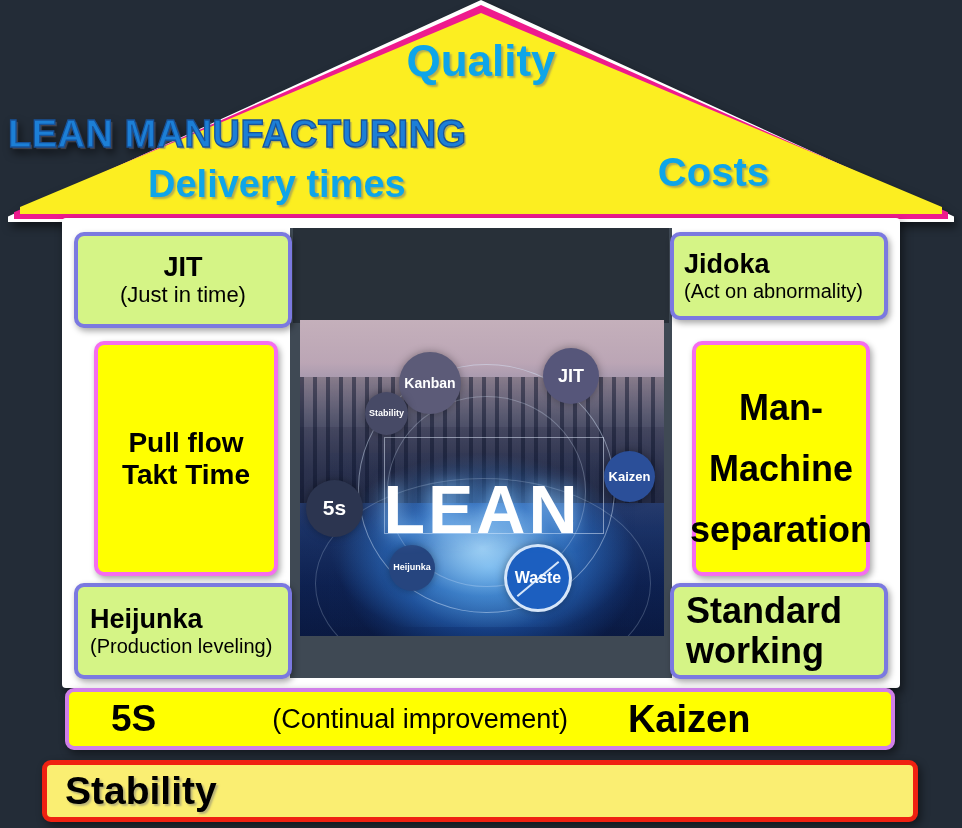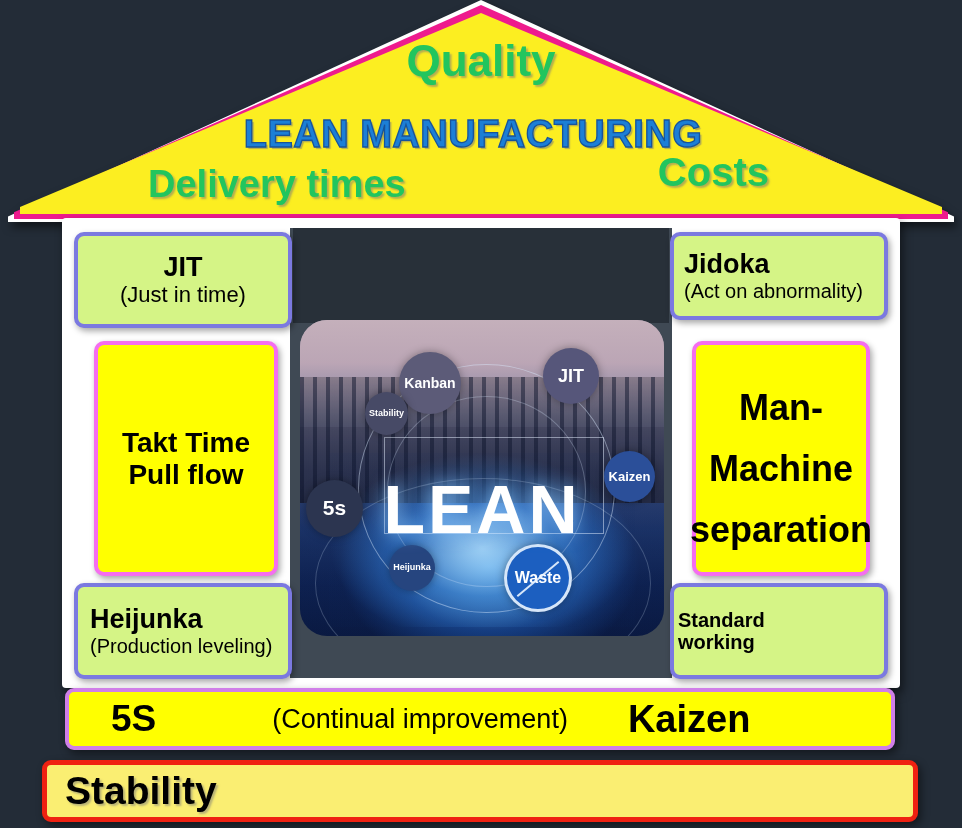--- a/index.html
+++ b/index.html
@@ -38,27 +38,27 @@
     clip-path: polygon(50% 0%, 100% 96.8%, 100% 100%, 0% 100%, 0% 96.8%);
   }
   .roof-yellow {
     position: absolute;
     left: 12px; top: 13px; right: 12px; bottom: 8px;
     background: #fcee21;
     clip-path: polygon(50% 0%, 100% 96.5%, 100% 100%, 0% 100%, 0% 96.5%);
   }
   .roof-label {
     position: absolute;
-    color: #22c55e;
+    color: #0ea5e9;
     font-weight: bold;
     white-space: nowrap;
     text-shadow: 2px 2px 2px rgba(120,120,120,0.55);
   }
   #roof-quality  { left: 0; right: 0; text-align: center; top: 36px; font-size: 44px; }
-  #roof-title    { left: 0; right: 16px; text-align: center; top: 113px;
+  #roof-title    { left: 0; right: 16px; text-align: left; top: 113px;
                    font-size: 38px; letter-spacing: .5px;
                    color: #1c7fd6;
                    -webkit-text-stroke: 1.3px #17539b;
                    text-shadow: 2px 2px 1px rgba(110,110,130,0.5); }
   #roof-delivery { left: 140px; top: 163px; font-size: 38px; }
   #roof-costs    { right: 185px; top: 150px; font-size: 40px; }
 
   
   .house-frame {
     position: absolute;
@@ -91,21 +91,20 @@
   .photo {
     position: absolute;
     left: 300px;
     top: 320px;
     width: 364px;
     height: 316px;
     overflow: hidden;
     background:
       radial-gradient(ellipse 55% 45% at 52% 78%, rgba(120,200,255,0.85) 0%, rgba(30,90,180,0.55) 45%, rgba(10,30,80,0.1) 75%),
       linear-gradient(to bottom, #b9a7b4 0%, #a897ad 14%, #6f6f8e 30%, #3a4a78 48%, #1c3468 66%, #0e2150 84%, #0a1940 100%);
-    border-radius: 27px;
   }
   .photo-sky {
     position: absolute; left:0; top:0; width:100%; height:34%;
     background: linear-gradient(to bottom, #c6b1bc 0%, #bda7b6 40%, #8f8aa6 75%, #6b7395 100%);
     opacity: .95;
   }
   .photo-plant {
     position: absolute; left:0; top:18%; width:100%; height:40%;
     background:
       repeating-linear-gradient(90deg, rgba(20,25,45,0.55) 0px, rgba(20,25,45,0.55) 4px, rgba(90,80,70,0.12) 4px, rgba(90,80,70,0.12) 13px),
@@ -204,21 +203,21 @@
   #box-heijunka .sub { font-size: 20px; align-self: flex-start; margin-left: 12px; }
 
   #box-jidoka     { left: 670px; top: 232px; width: 218px; height: 88px; }
   #box-jidoka .ttl{ font-size: 27px; align-self: flex-start; margin-left: 10px; }
   #box-jidoka .sub{ font-size: 20px; align-self: flex-start; margin-left: 10px; }
 
   #box-manmachine { left: 692px; top: 341px; width: 178px; height: 235px; }
   #box-manmachine .ttl { font-size: 36px; margin-top: 21px; }
 
   #box-standard   { left: 670px; top: 583px; width: 218px; height: 96px; }
-  #box-standard .ttl { font-size: 20px; align-self: flex-start; margin-left: 4px; text-align: left; }
+  #box-standard .ttl { font-size: 36px; align-self: flex-start; margin-left: 12px; text-align: left; }
 
   
   .bar {
     position: absolute;
     box-sizing: border-box;
     border-radius: 9px;
     display: flex;
     align-items: center;
     filter: drop-shadow(3px 4px 4px rgba(0,0,0,0.45));
   }
@@ -279,22 +278,22 @@
 
     <div class="photo-lean">LEAN</div>
   </div>
 
   <div class="box box-green" id="box-jit">
     <div class="ttl">JIT</div>
     <div class="sub">(Just in time)</div>
   </div>
 
   <div class="box box-yellow" id="box-takt">
+    <div class="ttl">Pull flow</div>
     <div class="ttl">Takt Time</div>
-    <div class="ttl">Pull flow</div>
   </div>
 
   <div class="box box-green" id="box-heijunka">
     <div class="ttl">Heijunka</div>
     <div class="sub">(Production leveling)</div>
   </div>
 
   <div class="box box-green" id="box-jidoka">
     <div class="ttl">Jidoka</div>
     <div class="sub">(Act on abnormality)</div>

